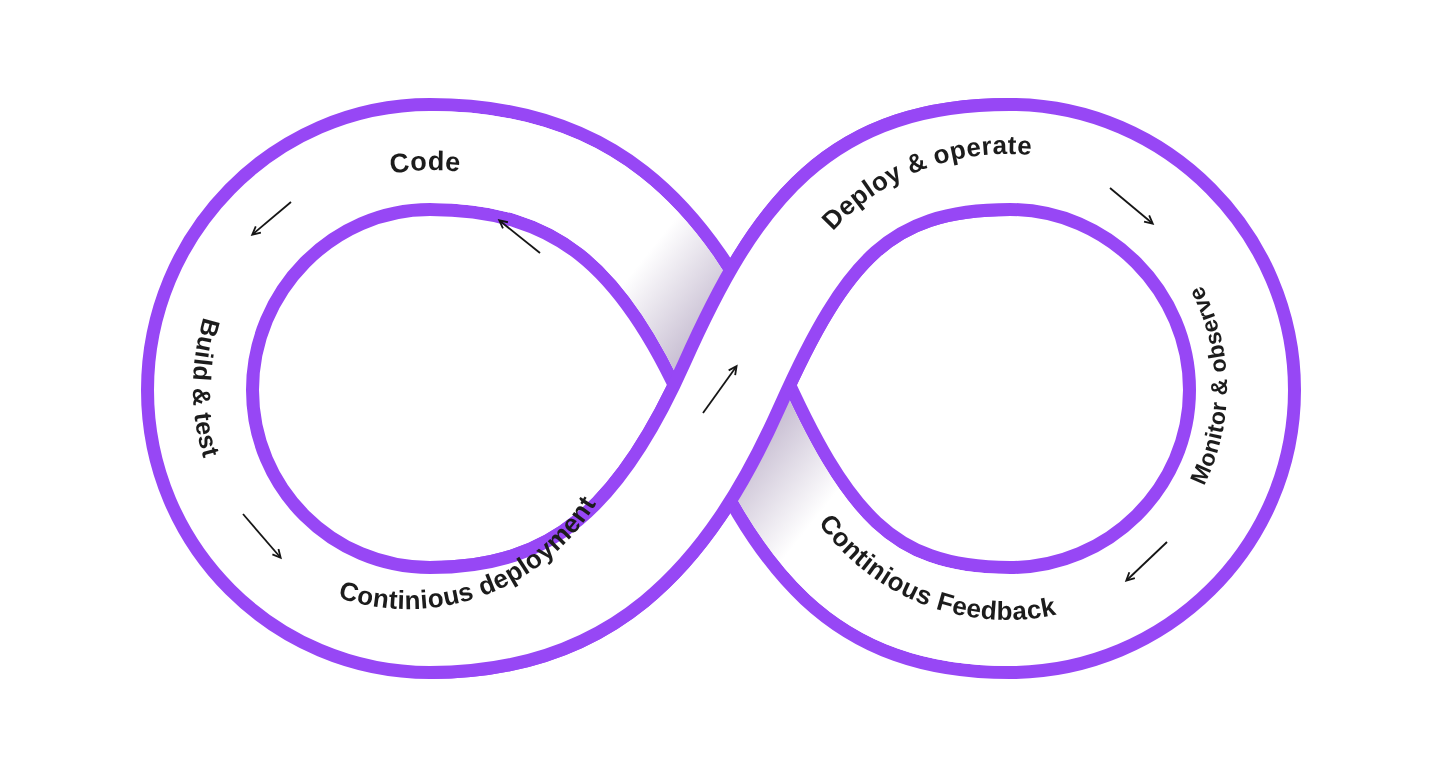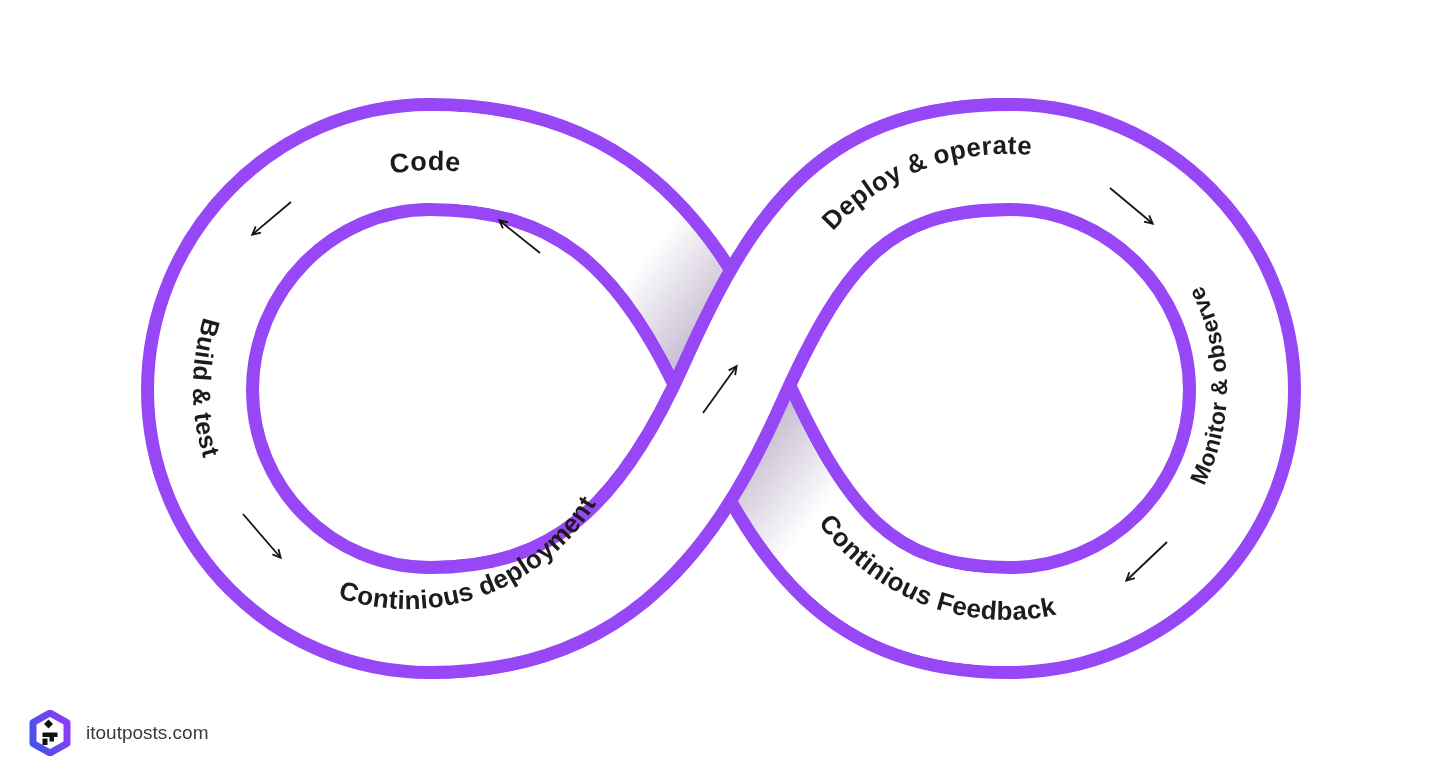--- a/index.html
+++ b/index.html
@@ -111,29 +111,14 @@
       </text>
       <text class="stage-label lbl-monitor" text-anchor="middle">
         <textPath href="#p-monitor" startOffset="50%">Monitor &amp; observe</textPath>
       </text>
       <text class="stage-label lbl-contfb" text-anchor="middle">
         <textPath href="#p-contfb" startOffset="50%">Continious Feedback</textPath>
       </text>
     </g>
   </svg>
 
-  <div class="footer">
-    <svg width="44" height="46" viewBox="0 0 44 46">
-      <defs>
-        <linearGradient id="logoGrad" x1="0" y1="0.8" x2="1" y2="0.2">
-          <stop offset="0" stop-color="#4553E9"></stop>
-          <stop offset="1" stop-color="#8C3CF5"></stop>
-        </linearGradient>
-      </defs>
-      <path d="M22 3 L39 12.5 L39 33.5 L22 43 L5 33.5 L5 12.5 Z" fill="#ffffff" stroke="url(#logoGrad)" stroke-width="7" stroke-linejoin="round"></path>
-      <path d="M20.5 9.5 L25 14 L20.5 18.5 L16 14 Z" fill="#111111"></path>
-      <path d="M14.5 22.5 L29.5 22.5 L29.5 27 L26 27 L26 31.5 L21.5 31.5 L21.5 27 L14.5 27 Z
-               M14.5 28.5 L19.5 28.5 L19.5 35 L14.5 35 Z" fill="#111111"></path>
-    </svg>
-    <span class="site-text">itoutposts.com</span>
-  </div>
 
 </div>
 
 </body></html>

